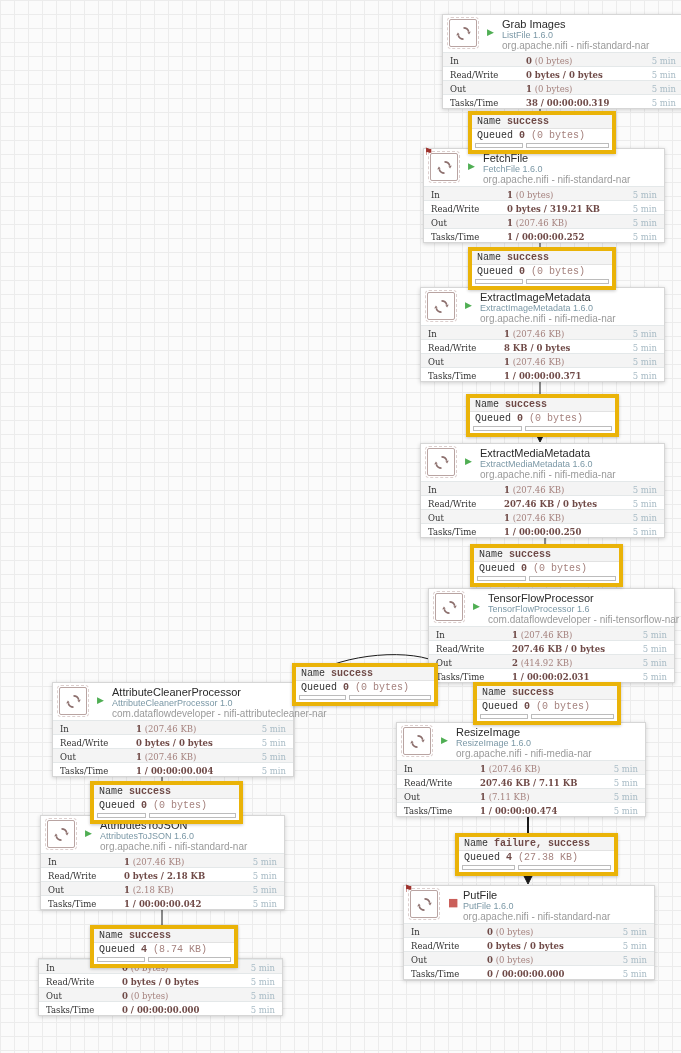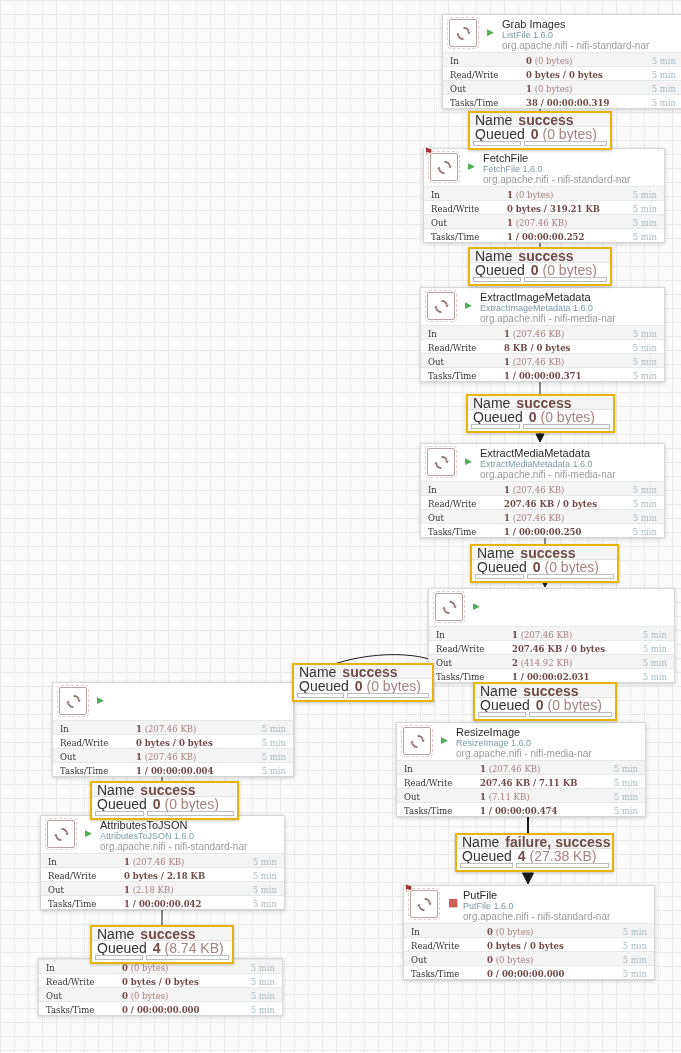--- a/index.html
+++ b/index.html
@@ -33,23 +33,23 @@
   .prow{display:flex;align-items:flex-end;height:13px;font-family:"DejaVu Serif",serif;
         font-size:8.5px;border-top:1px solid #e4e8e9;padding:0 7px;color:#333;white-space:nowrap}
   .prow.alt{background:#f4f4f4}
   .plabel{width:76px;flex:0 0 auto}
   .pval{flex:1;overflow:hidden}
   .pval b{color:#6f4a47;font-weight:bold}
   .pval i{font-style:normal;color:#a5827e}
   .ptime{color:#a9bcc6;flex:0 0 auto}
 
   
-  .clabel{position:absolute;background:#fff;border:2px solid #eab308;
+  .clabel{position:absolute;background:#fff;border:4px solid #eab308;
           box-shadow:0 1px 3px rgba(0,0,0,.22);z-index:3;
-          font-family:Liberation Sans, sans-serif;font-size:14px;white-space:nowrap}
+          font-family:Liberation Mono, monospace;font-size:10px;white-space:nowrap}
   .crow{display:flex;gap:6px;padding:0 5px;height:13px;align-items:center}
   .cname{background:#f4f4f4;border-bottom:1px solid #e2e2e2}
   .clab{color:#333}
   .cval{color:#6f4a47;font-weight:bold}
   .cqv b{color:#6f4a47;font-weight:bold}
   .cqv i{font-style:normal;color:#a5827e}
   .cbars{display:flex;gap:3px;padding:1px 3px 2px;align-items:center}
   .cbar{height:3px;border:1px solid #bcbcbc;background:#fff}
   .cbar.b1{width:34%}
   .cbar.b2{flex:1}
@@ -241,20 +241,25 @@
   <div class="phead">
     <div class="picon">
         <svg width="17" height="17" viewBox="0 0 20 20">
           <path d="M10 3.5 A6.5 6.5 0 0 1 16.2 8" fill="none" stroke="#8c6f6d" stroke-width="2"></path>
           <path d="M10 16.5 A6.5 6.5 0 0 1 3.8 12" fill="none" stroke="#8c6f6d" stroke-width="2"></path>
           <polygon points="14.6,8.9 18.6,7.6 16.6,11.3" fill="#8c6f6d"></polygon>
           <polygon points="5.4,11.1 1.4,12.4 3.4,8.7" fill="#8c6f6d"></polygon>
         </svg>
       </div>
     <span class="pstate"></span>
+    <div class="pnames">
+      <div class="pname">TensorFlowProcessor</div>
+      <div class="ptype">TensorFlowProcessor 1.6</div>
+      <div class="pbundle">com.dataflowdeveloper - nifi-tensorflow-nar</div>
+    </div>
   </div>
   <div class="prow alt">
       <span class="plabel">In</span>
       <span class="pval"><b>1</b> <i>(207.46 KB)</i></span>
       <span class="ptime">5 min</span>
     </div>
   <div class="prow">
       <span class="plabel">Read/Write</span>
       <span class="pval"><b>207.46 KB / 0 bytes</b> <i></i></span>
       <span class="ptime">5 min</span>
@@ -275,20 +280,25 @@
   <div class="phead">
     <div class="picon">
         <svg width="17" height="17" viewBox="0 0 20 20">
           <path d="M10 3.5 A6.5 6.5 0 0 1 16.2 8" fill="none" stroke="#8c6f6d" stroke-width="2"></path>
           <path d="M10 16.5 A6.5 6.5 0 0 1 3.8 12" fill="none" stroke="#8c6f6d" stroke-width="2"></path>
           <polygon points="14.6,8.9 18.6,7.6 16.6,11.3" fill="#8c6f6d"></polygon>
           <polygon points="5.4,11.1 1.4,12.4 3.4,8.7" fill="#8c6f6d"></polygon>
         </svg>
       </div>
     <span class="pstate"></span>
+    <div class="pnames">
+      <div class="pname">AttributeCleanerProcessor</div>
+      <div class="ptype">AttributeCleanerProcessor 1.0</div>
+      <div class="pbundle">com.dataflowdeveloper - nifi-attributecleaner-nar</div>
+    </div>
   </div>
   <div class="prow alt">
       <span class="plabel">In</span>
       <span class="pval"><b>1</b> <i>(207.46 KB)</i></span>
       <span class="ptime">5 min</span>
     </div>
   <div class="prow">
       <span class="plabel">Read/Write</span>
       <span class="pval"><b>0 bytes / 0 bytes</b> <i></i></span>
       <span class="ptime">5 min</span>

